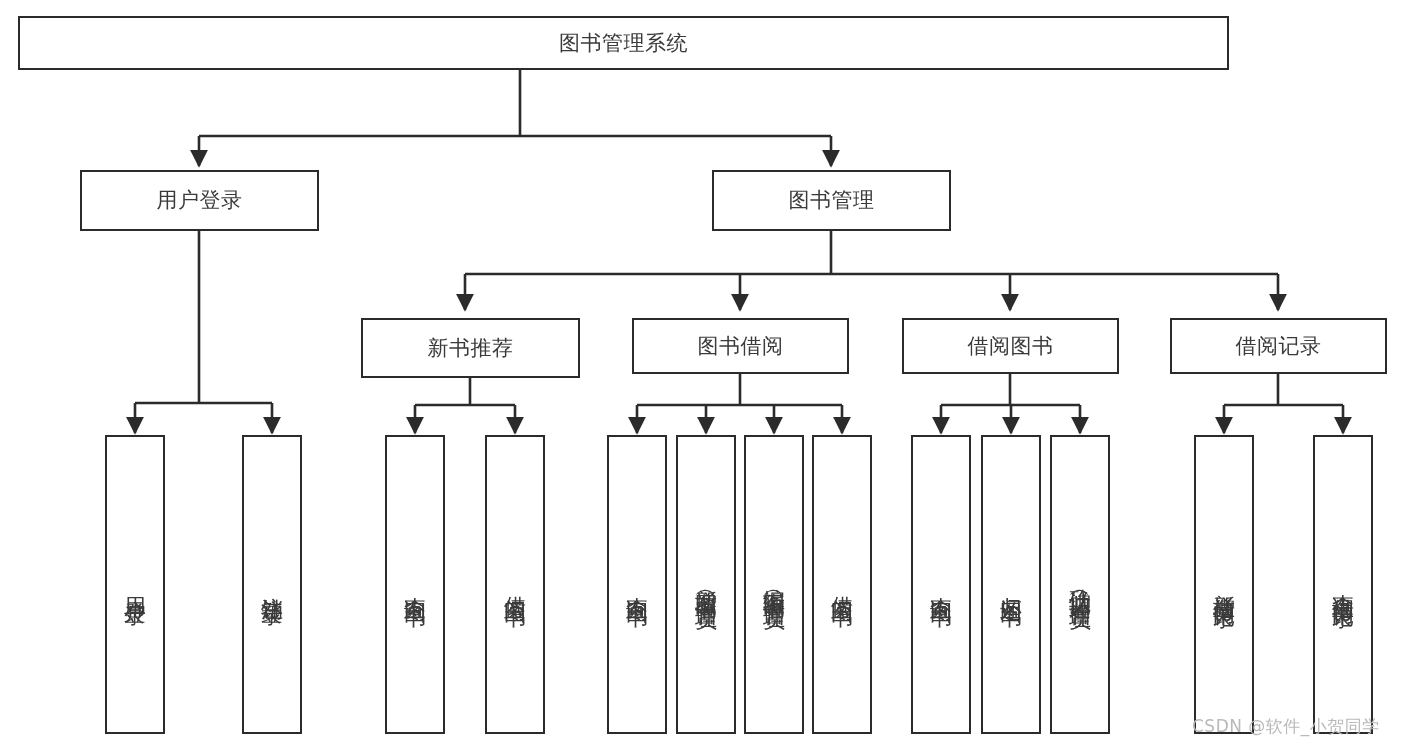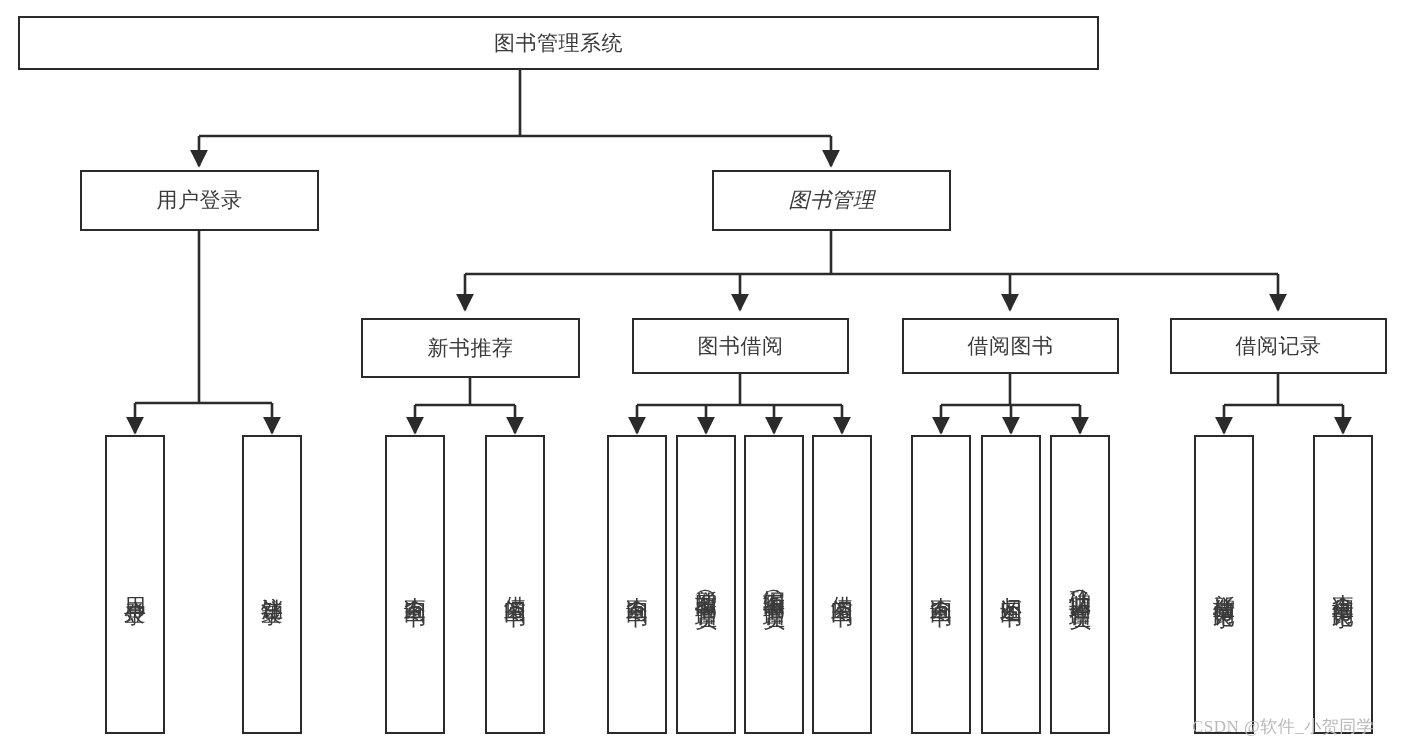--- a/index.html
+++ b/index.html
@@ -112,29 +112,29 @@
       <path d="M 1011 405 L 1011 433" marker-end="url(#arrow)"></path>
       <path d="M 1080 405 L 1080 433" marker-end="url(#arrow)"></path>
 
       <path d="M 1278 374 L 1278 405"></path>
       <path d="M 1224 405 L 1343 405"></path>
       <path d="M 1224 405 L 1224 433" marker-end="url(#arrow)"></path>
       <path d="M 1343 405 L 1343 433" marker-end="url(#arrow)"></path>
     </g>
   </svg>
 
-  <div class="node horizontal" style="left:18px; top:16px; width:1081px; height:54px;">
+  <div class="node horizontal" style="left:18px; top:16px; width:1211px; height:54px;">
     <span class="label">图书管理系统</span>
   </div>
 
   <div class="node horizontal" style="left:80px; top:170px; width:239px; height:61px;">
     <span class="label">用户登录</span>
   </div>
 
-  <div class="node horizontal" style="left:712px; top:170px; width:239px; height:61px;font-style:italic;">
+  <div class="node horizontal" style="left:712px; top:170px; width:239px; height:61px;">
     <span class="label">图书管理</span>
   </div>
 
   <div class="node horizontal" style="left:361px; top:318px; width:219px; height:60px;">
     <span class="label">新书推荐</span>
   </div>
 
   <div class="node horizontal" style="left:632px; top:318px; width:217px; height:56px;align-items:center;">
     <span class="label">图书借阅</span>
   </div>
@@ -192,15 +192,15 @@
   </div>
 
   <div class="node vertical" style="left:1194px; top:435px; width:60px; height:299px;">
     <span class="label">新增借阅记录</span>
   </div>
 
   <div class="node vertical" style="left:1313px; top:435px; width:60px; height:299px;">
     <span class="label">查询借阅记录</span>
   </div>
 
-  <div class="watermark" style="left:1192px; top:715px;font-family:Liberation Serif, serif;">CSDN @软件_小贺同学</div>
+  <div class="watermark" style="left:1192px; top:715px;">CSDN @软件_小贺同学</div>
 
 </div>
 
 </body></html>

